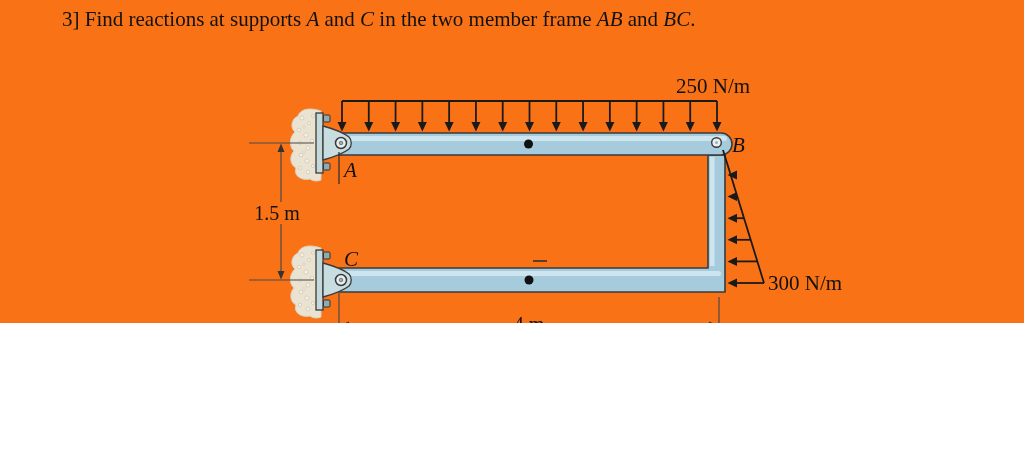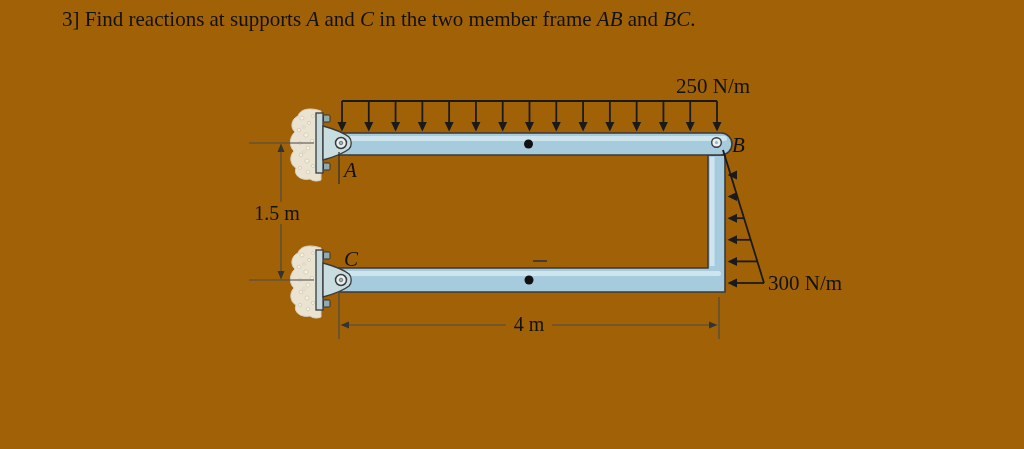--- a/index.html
+++ b/index.html
@@ -1,16 +1,16 @@
 <!DOCTYPE html>
 <html><head>
 <meta charset="utf-8">
 <style>
   html,body{margin:0;padding:0;background:#ffffff;}
-  .page{position:relative;width:1024px;height:449px;background:#a16207;overflow:hidden;
+  .page{position:relative;width:1024px;height:323px;background:#f97316;overflow:hidden;
         font-family:"Liberation Serif","DejaVu Serif",serif;}
   .title{position:absolute;left:62px;top:7px;font-size:21px;color:#111;white-space:nowrap;}
   .title .it{font-style:italic;}
   svg{position:absolute;left:0;top:0;}
   .lbl{font-family:"Liberation Serif","DejaVu Serif",serif;font-size:21px;fill:#111;}
   .it-lbl{font-style:italic;}
   .dim-lbl{font-family:"Liberation Serif","DejaVu Serif",serif;font-size:20px;fill:#111;}
 </style>
 </head>
 <body>

